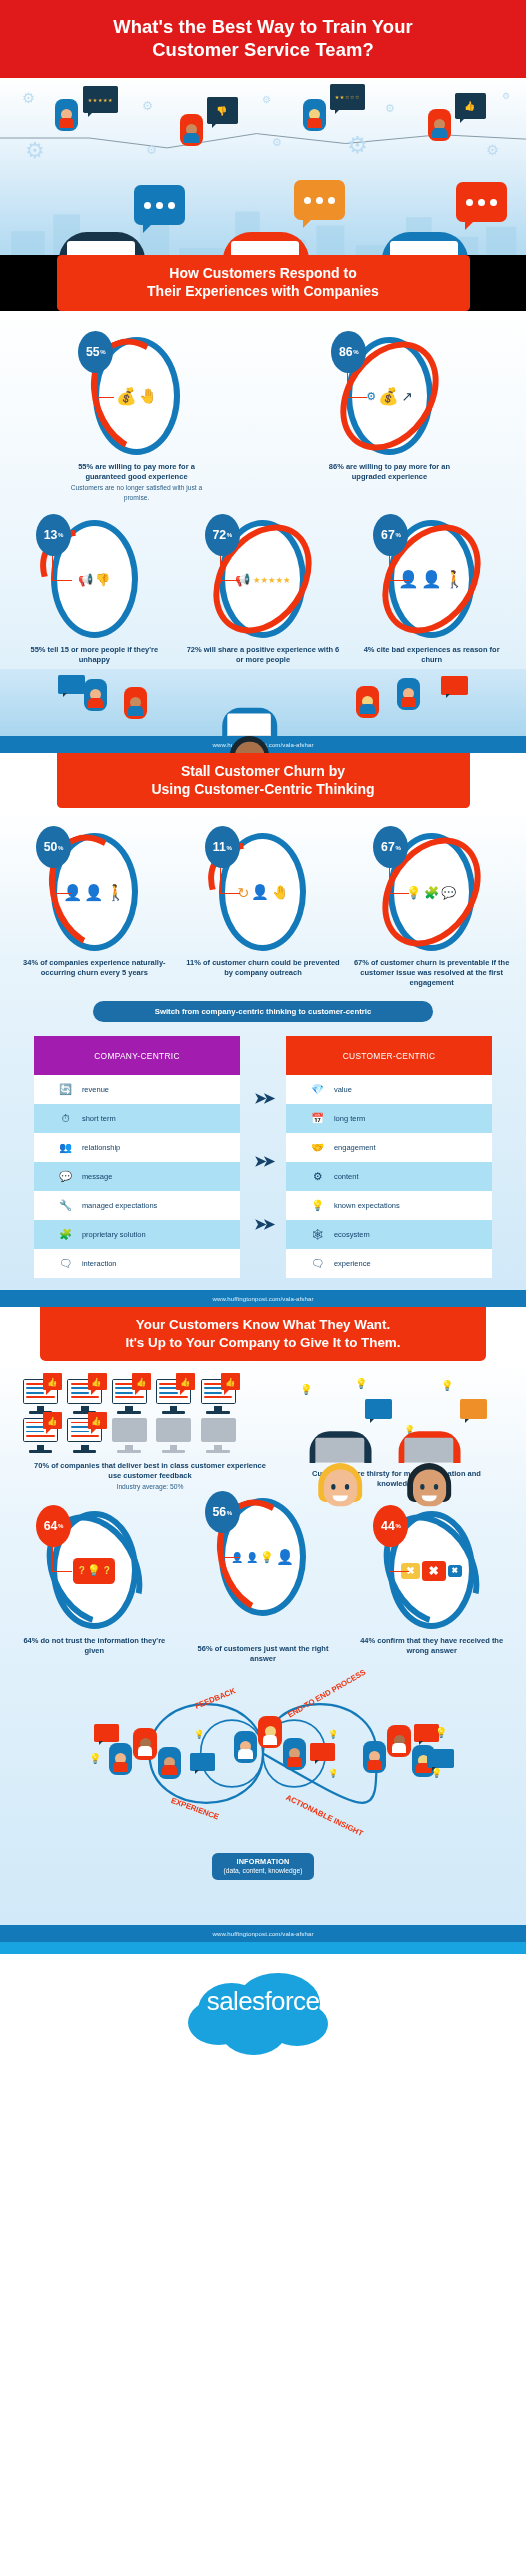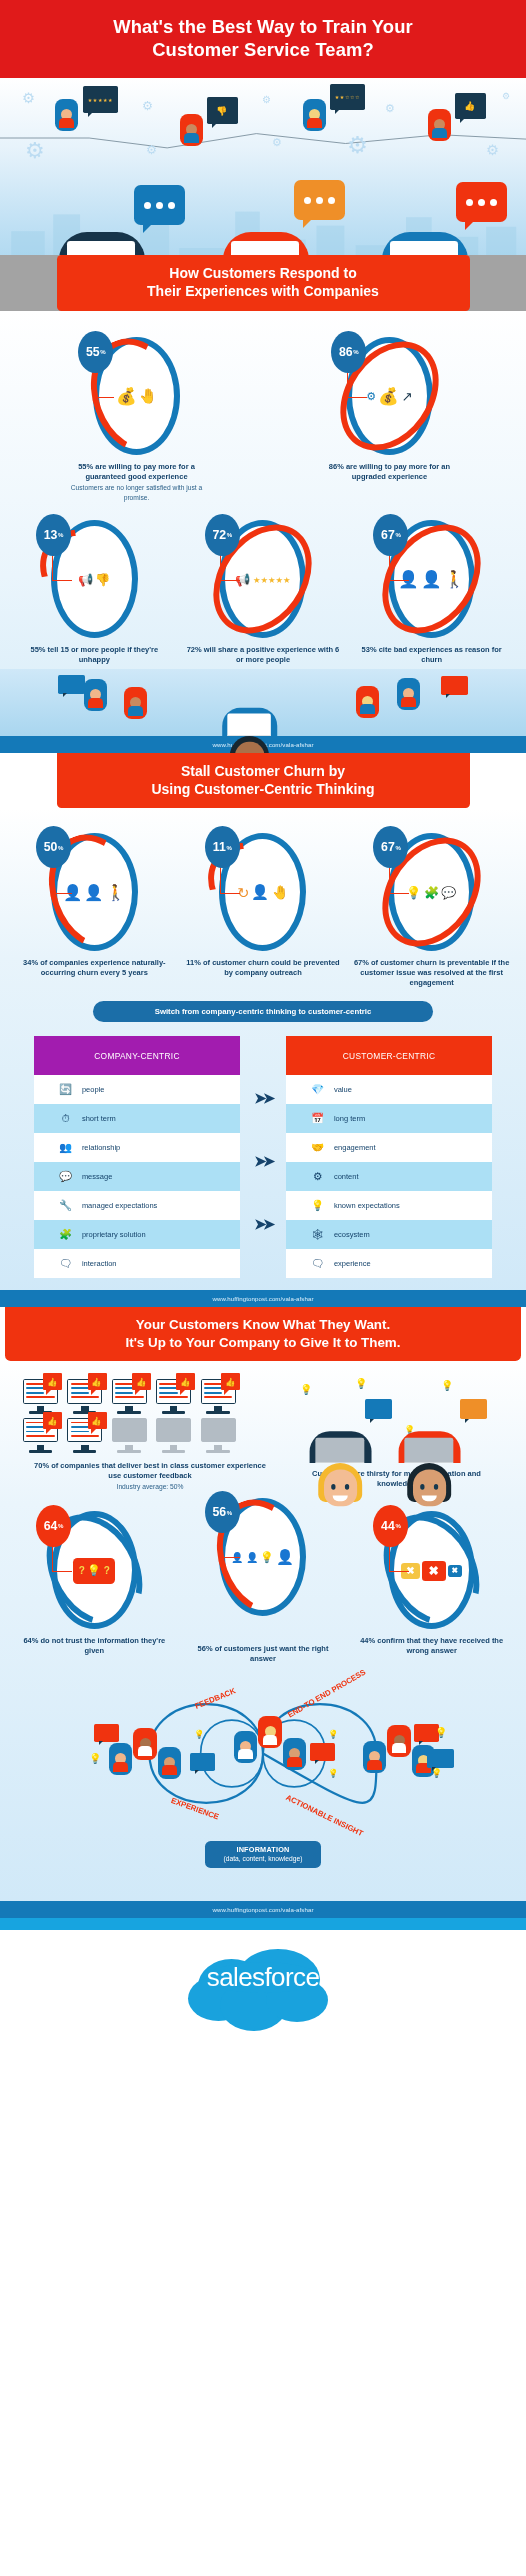--- a/index.html
+++ b/index.html
@@ -236,21 +236,21 @@
   .monitor.off .stand,.monitor.off .base{background:#b3bcc4;}
   .mon-bubble{position:absolute;right:-2.2px;top:-5.6px;width:19px;height:16.7px;background:#f0330f;border-radius:1.1px;display:flex;align-items:center;justify-content:center;font-size:8.4px;}
   .mon-bubble:after{content:"";position:absolute;bottom:-4.5px;left:3.3px;border-left:5.6px solid #f0330f;border-bottom:5px solid transparent;}
   .line{height:1.7px;background:#1479b8;margin:2.8px 2.2px;border-radius:1.1px;}
   .line.red{background:#f0330f;}
   .line.short{width:55%;}
 
   
   .loop-wrap { position:relative; height:167px; margin-top:2.2px; }
   .info-box {
-    width:116px; margin:4px auto; background:#1b6ea8; color:#fff;
+    width:102px; margin:16px auto; background:#1b6ea8; color:#fff;
     border-radius:5.6px; text-align:center; padding:4.5px 3.3px;
     font-size:6.7px; line-height:1.3;
   }
   .info-box b{display:block;font-size:7.3px;letter-spacing:0.2px;}
 
   
   .thin-bar{height:12.3px;background:#17a4e0;}
   .logo-wrap{background:#fff;padding:19px 0 26px;display:flex;justify-content:center;}
   .sf-cloud{position:relative;width:151px;height:84px;}
   .sf-cloud span{position:absolute;border-radius:50%;background:#19a2dd;}
@@ -357,21 +357,21 @@
       <div class="torso" style="background:#1479b8;"></div>
       <div class="laptop"></div>
     </div>
     <div class="speech" style="left:456px;bottom:54px;background:#f0330f;border-top-color:#f0330f;color:#f0330f;">
         <i></i>
         <i></i>
         <i></i>
       </div>
   </div>
 
-  <div style="background:#a3a3a3;position:relative;margin-top:-21px;">
+  <div style="background:#000000;position:relative;margin-top:-21px;">
     <div class="banner">
       <span>How Customers Respond to</span><br>
       <span>Their Experiences with Companies</span>
     </div>
 
     <div style="background:linear-gradient(to bottom,#ffffff 0%,#eaf5fc 60%,#d6ecf8 100%);padding-top:11px;">
 
       <div class="stat-row">
 
         <div class="stat">
@@ -456,21 +456,21 @@
             <div class="pct-bubble">
               <span>67</span>
                 <small>%</small>
             </div>
             <div class="ring-art">
               <span style="font-size:16.7px;color:#16344a;">👤</span>
               <span style="font-size:16.7px;color:#16344a;">👤</span>
               <span style="font-size:16.7px;color:#f0330f;">🚶</span>
             </div>
           </div>
-          <div class="caption">53% cite bad experiences as reason for churn</div>
+          <div class="caption">4% cite bad experiences as reason for churn</div>
         </div>
       </div>
 
       <div class="people-strip">
         <div class="chip" style="left:84px;top:10px;background:#1479b8;">
             <div class="head"></div>
             <div class="body" style="background:#f0330f;"></div>
           </div>
         <div class="chip" style="left:124px;top:18px;background:#f0330f;">
             <div class="head" style="background:#c98a5e;"></div>
@@ -562,21 +562,21 @@
         </div>
       </div>
 
       <div class="pill">Switch from company-centric thinking to customer-centric</div>
 
       <div class="compare">
         <div class="col">
           <div class="col-head orange">COMPANY-CENTRIC</div>
           <div class="crow">
               <span class="cicon">🔄</span>
-              <span>people</span>
+              <span>revenue</span>
             </div>
           <div class="crow alt">
               <span class="cicon">⏱</span>
               <span>short term</span>
             </div>
           <div class="crow">
               <span class="cicon">👥</span>
               <span>relationship</span>
             </div>
           <div class="crow alt">
@@ -634,21 +634,21 @@
               <span>experience</span>
             </div>
         </div>
       </div>
 
       <div class="source">www.huffingtonpost.com/vala-afshar</div>
     </div>
   </div>
 
   <div style="background:#ffffff;">
-    <div class="banner" style="width:516px;border-radius:0 0 5.6px 5.6px;font-size:13.4px;">
+    <div class="banner" style="width:446px;border-radius:0 0 5.6px 5.6px;font-size:13.4px;">
       <span>Your Customers Know What They Want.</span><br>
       <span>It's Up to Your Company to Give It to Them.</span>
     </div>
 
     <div style="background:linear-gradient(to bottom,#ffffff 0%,#eaf5fc 25%,#cfe8f8 100%);padding-top:10px;">
 
       <div class="two-col">
         <div style="width:262px;">
           <div class="mon-grid">
             <div class="monitor">

